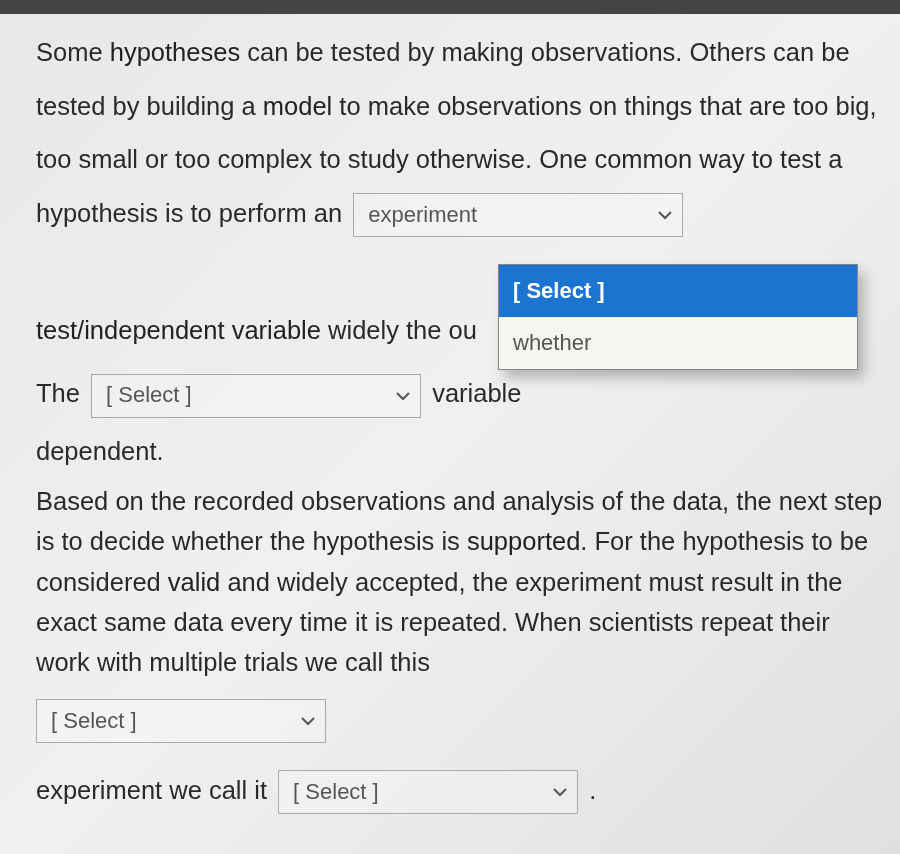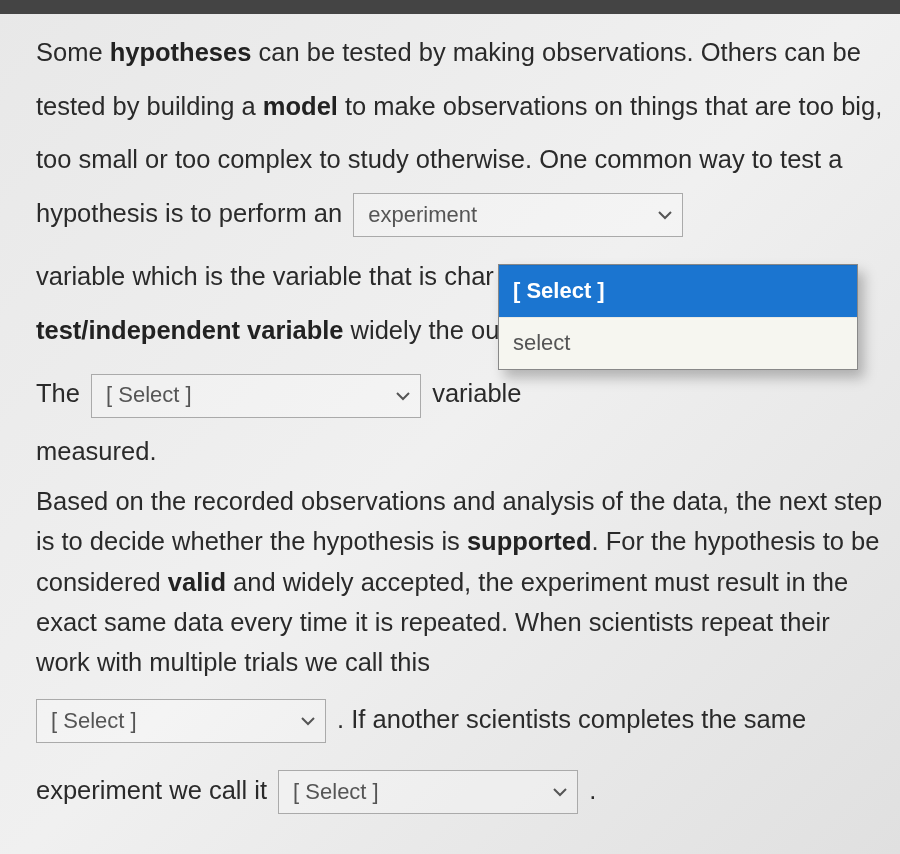--- a/index.html
+++ b/index.html
@@ -17,21 +17,21 @@
       color: #2a2a2a;
       font-size: 25.5px;
       line-height: 1.58;
       position: relative;
     }
     .headerbar {
       height: 14px;
       background: #444;
       margin: -18px -16px 12px -36px;
     }
-    .bold { font-weight: 700; color: #222; }
+    .bold { font-weight: 400; color: #222; }
     .select {
       display: inline-flex;
       align-items: center;
       justify-content: space-between;
       border: 1px solid #aaa;
       background: rgba(255,255,255,0.25);
       color: #555;
       font-size: 22px;
       height: 44px;
       padding: 0 10px 0 14px;
@@ -80,60 +80,59 @@
       <span class="chev">
           <svg width="14" height="10" viewBox="0 0 14 10">
             <path d="M1 2 L7 8 L13 2" stroke="#555" stroke-width="2" fill="none"></path>
           </svg>
         </span>
     </span>
   </div>
 
 
   <div class="para flowrow">
-    <span>variable which is the variable that is char</span><br>
+    <br>
     <span class="bold">test/independent variable</span><span> widely the ou</span>
   </div>
 
   <div class="para flowrow">
     <span>The</span>
     <span class="select" style="width:330px">
       <span class="label">[ Select ]</span>
       <span class="chev">
           <svg width="14" height="10" viewBox="0 0 14 10">
             <path d="M1 2 L7 8 L13 2" stroke="#555" stroke-width="2" fill="none"></path>
           </svg>
         </span>
     </span>
     <span>variable</span>
   </div>
 
   <div class="dropdown" style="left:498px; top:264px; width:360px;">
     <div class="opt highlight"><span>[ Select ]</span></div>
-    <div class="opt"><span>select</span></div>
+    <div class="opt"><span>whether</span></div>
   </div>
 
   <div class="para" style="margin-top:6px">
-    <span>measured.</span>
+    <span>dependent.</span>
   </div>
 
   <div class="para">
     <span>Based on the recorded observations and analysis of the data, the next step is to decide whether the hypothesis is </span><span class="bold">supported</span><span>.  For the hypothesis to be considered </span><span class="bold">valid</span><span> and widely accepted, the experiment must result in the exact same data every time it is repeated.  When scientists repeat their work with multiple trials we call this</span>
   </div>
 
   <div class="para flowrow">
     <span class="select" style="width:290px; margin-left:0">
       <span class="label">[ Select ]</span>
       <span class="chev">
           <svg width="14" height="10" viewBox="0 0 14 10">
             <path d="M1 2 L7 8 L13 2" stroke="#555" stroke-width="2" fill="none"></path>
           </svg>
         </span>
     </span>
-    <span>.  If another scientists completes the same</span>
   </div>
 
   <div class="para flowrow" style="margin-top:18px">
     <span>experiment we call it</span>
     <span class="select" style="width:300px">
       <span class="label">[ Select ]</span>
       <span class="chev">
           <svg width="14" height="10" viewBox="0 0 14 10">
             <path d="M1 2 L7 8 L13 2" stroke="#555" stroke-width="2" fill="none"></path>
           </svg>

